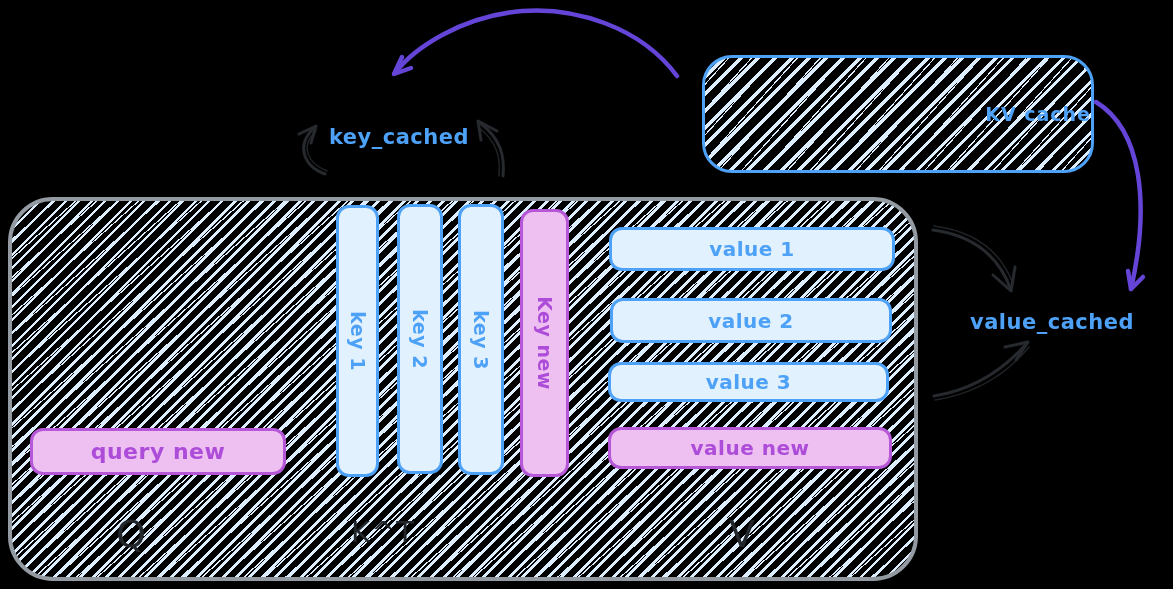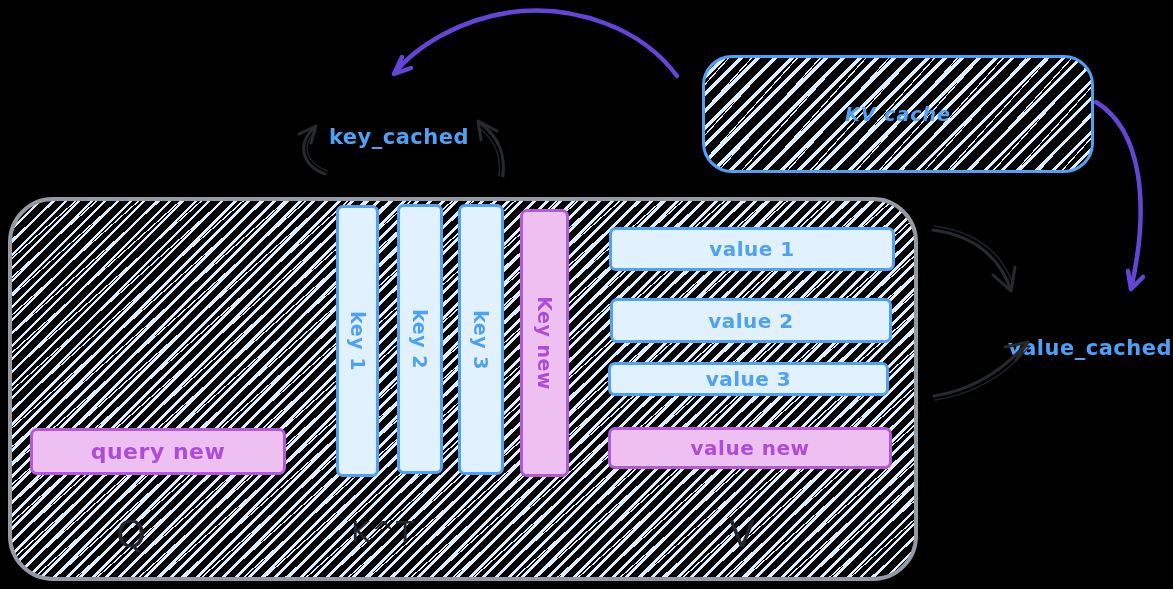--- a/index.html
+++ b/index.html
@@ -44,36 +44,36 @@
   }
   .main-box{
     position:absolute;left:8px;top:197px;width:910px;height:384px;
     border:4.5px solid var(--color-main-box-border);
     border-radius:45px;
   }
   .kv-box{
     position:absolute;left:702px;top:55px;width:392px;height:118px;
     border:3.5px solid var(--color-blue-accent);
     border-radius:30px;
-    display:flex;align-items:center;justify-content:center;font-style:italic;
+    display:flex;align-items:center;justify-content:flex-end;
   }
   .kv-box .lbl{
     color:var(--color-blue-accent);
     font-size:19px;font-weight:700;letter-spacing:1px;
   }
   .float-label{
     position:absolute;text-align:center;
     color:var(--color-blue-accent);
     font-size:21px;font-weight:700;letter-spacing:.5px;
     white-space:nowrap;
   }
   .lbl-key-cached{left:319px;top:125px;width:160px;}
-  .lbl-value-cached{left:1008px;top:310px;width:160px;margin-top:26px;}
+  .lbl-value-cached{left:970px;top:310px;width:160px;}
   .bar{
-    position:absolute;border-radius:7px;
+    position:absolute;border-radius:13px;
     display:flex;align-items:center;justify-content:center;
     font-size:20px;font-weight:700;letter-spacing:.5px;white-space:nowrap;
   }
   .bar-blue{
     background:var(--color-blue-fill);
     border:3px solid var(--color-blue-accent);
     color:var(--color-blue-accent);
   }
   .bar-pink{
     background:var(--color-pink-fill);
@@ -81,21 +81,21 @@
     color:var(--color-pink-text);
   }
   .vertical .lbl{transform:rotate(90deg);white-space:nowrap;font-size:19px;}
   .query-bar{left:30px;top:428px;width:256px;height:47px;font-size:22px;}
   .key-col-1{left:336px;top:205px;width:43px;height:272px;}
   .key-col-2{left:397px;top:204px;width:46px;height:270px;}
   .key-col-3{left:458px;top:204px;width:46px;height:271px;}
   .key-col-new{left:520px;top:209px;width:49px;height:268px;}
   .val-row-1{left:609px;top:227px;width:286px;height:44px;}
   .val-row-2{left:610px;top:298px;width:282px;height:45px;}
-  .val-row-3{left:608px;top:362px;width:281px;height:34px;}
+  .val-row-3{left:608px;top:362px;width:281px;height:40px;}
   .val-row-new{left:608px;top:427px;width:284px;height:42px;}
   .matrix-label{
     position:absolute;text-align:center;
     color:var(--color-matrix-label);font-weight:400;
   }
   .ml-q{left:101px;top:512px;width:60px;font-size:38px;}
   .ml-kt{left:333px;top:515px;width:100px;font-size:29px;letter-spacing:1px;}
   .ml-v{left:712px;top:512px;width:60px;font-size:38px;}
   svg.arrows{position:absolute;left:0;top:0;pointer-events:none;}
   .arrow-purple{stroke:var(--color-purple-arrow);stroke-width:4.5;fill:none;stroke-linecap:round;stroke-linejoin:round;}

